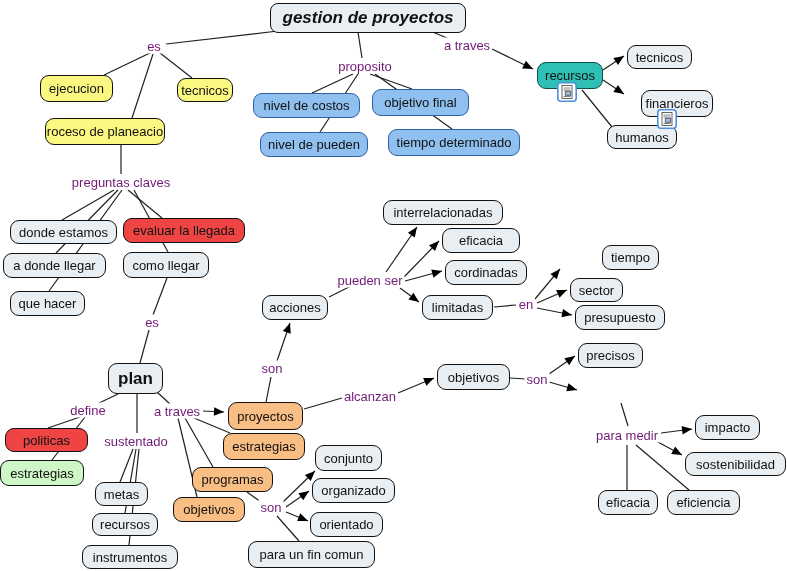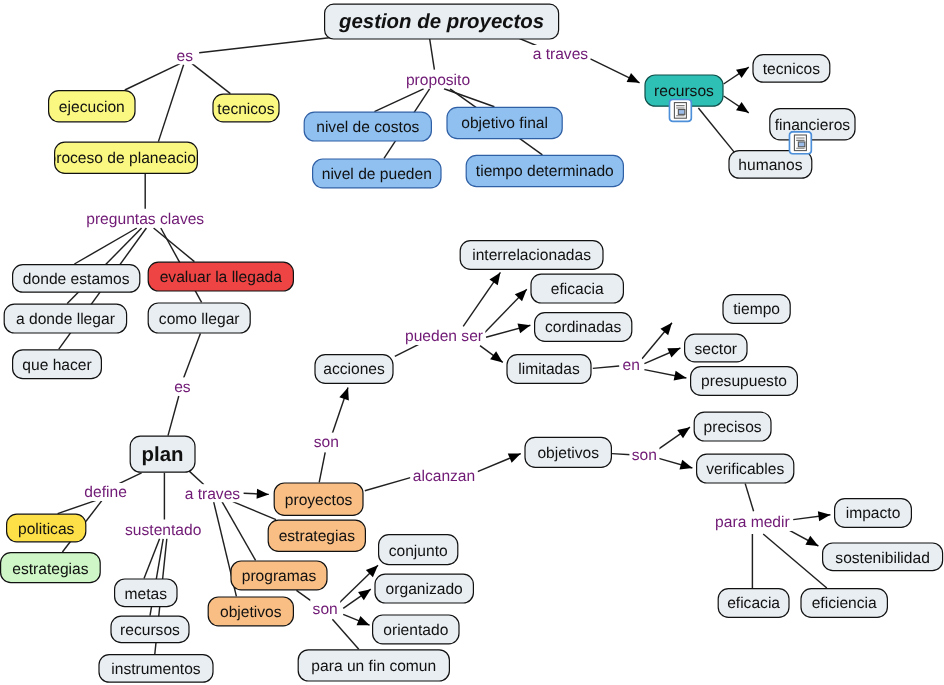--- a/index.html
+++ b/index.html
@@ -112,40 +112,39 @@
     <div class="node" style="left: 537px; top: 62px; width: 66px; height: 27px; background: rgb(47, 192, 181); border-color: rgb(14, 79, 74);">recursos</div>
     <div class="node" style="left: 627px; top: 45px; width: 65px; height: 24px; background: rgb(233, 238, 242); border-color: rgb(17, 17, 17);">tecnicos</div>
     <div class="node" style="left: 641px; top: 90px; width: 72px; height: 27px; background: rgb(233, 238, 242); border-color: rgb(17, 17, 17);">financieros</div>
     <div class="node" style="left: 607px; top: 125px; width: 70px; height: 24px; background: rgb(233, 238, 242); border-color: rgb(17, 17, 17);">humanos</div>
     <div class="node" style="left: 10px; top: 220px; width: 107px; height: 24px; background: rgb(233, 238, 242); border-color: rgb(17, 17, 17);">donde estamos</div>
     <div class="node" style="left: 123px; top: 218px; width: 122px; height: 25px; background: #ef4444; border-color: rgb(17, 17, 17); text-align: center;">evaluar la llegada</div>
     <div class="node" style="left: 3px; top: 253px; width: 103px; height: 25px; background: rgb(233, 238, 242); border-color: rgb(17, 17, 17);">a donde llegar</div>
     <div class="node" style="left: 123px; top: 252px; width: 86px; height: 26px; background: rgb(233, 238, 242); border-color: rgb(17, 17, 17);">como llegar</div>
     <div class="node" style="left: 10px; top: 291px; width: 75px; height: 25px; background: rgb(233, 238, 242); border-color: rgb(17, 17, 17);">que hacer</div>
     <div class="node plain-bold" style="left: 108px; top: 363px; width: 55px; height: 31px; background: rgb(233, 238, 242); border-color: rgb(17, 17, 17);">plan</div>
-    <div class="node" style="left: 5px; top: 428px; width: 67px; height: 24px; background: #fde047; border-color: rgb(17, 17, 17);">politicas</div>
+    <div class="node" style="left: 5px; top: 428px; width: 83px; height: 24px; background: #ef4444; border-color: rgb(17, 17, 17);">politicas</div>
     <div class="node" style="left: 0px; top: 460px; width: 84px; height: 26px; background: rgb(206, 246, 198); border-color: rgb(17, 17, 17);">estrategias</div>
     <div class="node" style="left: 95px; top: 482px; width: 53px; height: 24px; background: rgb(233, 238, 242); border-color: rgb(17, 17, 17);">metas</div>
     <div class="node" style="left: 92px; top: 513px; width: 66px; height: 23px; background: rgb(233, 238, 242); border-color: rgb(17, 17, 17);">recursos</div>
     <div class="node" style="left: 82px; top: 545px; width: 96px; height: 24px; background: rgb(233, 238, 242); border-color: rgb(17, 17, 17);">instrumentos</div>
     <div class="node" style="left: 228px; top: 402px; width: 75px; height: 28px; background: rgb(248, 190, 132); border-color: rgb(17, 17, 17); text-align: center;">proyectos</div>
     <div class="node" style="left: 223px; top: 433px; width: 82px; height: 27px; background: rgb(248, 190, 132); border-color: rgb(17, 17, 17);">estrategias</div>
     <div class="node" style="left: 192px; top: 467px; width: 81px; height: 25px; background: rgb(248, 190, 132); border-color: rgb(17, 17, 17);">programas</div>
     <div class="node" style="left: 173px; top: 497px; width: 72px; height: 25px; background: rgb(248, 190, 132); border-color: rgb(17, 17, 17);">objetivos</div>
     <div class="node" style="left: 262px; top: 295px; width: 66px; height: 25px; background: rgb(233, 238, 242); border-color: rgb(17, 17, 17);">acciones</div>
     <div class="node" style="left: 383px; top: 200px; width: 120px; height: 25px; background: rgb(233, 238, 242); border-color: rgb(17, 17, 17);">interrelacionadas</div>
     <div class="node" style="left: 442px; top: 228px; width: 78px; height: 25px; background: rgb(233, 238, 242); border-color: rgb(17, 17, 17);">eficacia</div>
     <div class="node" style="left: 445px; top: 260px; width: 82px; height: 25px; background: rgb(233, 238, 242); border-color: rgb(17, 17, 17);">cordinadas</div>
     <div class="node" style="left: 422px; top: 295px; width: 71px; height: 25px; background: rgb(233, 238, 242); border-color: rgb(17, 17, 17);">limitadas</div>
     <div class="node" style="left: 558px; top: 245px; width: 57px; height: 25px; background: rgb(233, 238, 242); border-color: rgb(17, 17, 17); margin-left: 44px;">tiempo</div>
     <div class="node" style="left: 570px; top: 278px; width: 53px; height: 24px; background: rgb(233, 238, 242); border-color: rgb(17, 17, 17);">sector</div>
     <div class="node" style="left: 575px; top: 305px; width: 90px; height: 25px; background: rgb(233, 238, 242); border-color: rgb(17, 17, 17);">presupuesto</div>
     <div class="node" style="left: 437px; top: 364px; width: 73px; height: 26px; background: rgb(233, 238, 242); border-color: rgb(17, 17, 17);">objetivos</div>
     <div class="node" style="left: 578px; top: 343px; width: 65px; height: 25px; background: rgb(233, 238, 242); border-color: rgb(17, 17, 17);">precisos</div>
-    <div class="node" style="left: 580px; top: 378px; width: 82px; height: 25px; background: rgb(233, 238, 242); border-color: rgb(17, 17, 17);">verificables</div>
     <div class="node" style="left: 315px; top: 445px; width: 67px; height: 26px; background: rgb(233, 238, 242); border-color: rgb(17, 17, 17);">conjunto</div>
     <div class="node" style="left: 312px; top: 478px; width: 83px; height: 25px; background: rgb(233, 238, 242); border-color: rgb(17, 17, 17);">organizado</div>
     <div class="node" style="left: 310px; top: 512px; width: 73px; height: 25px; background: rgb(233, 238, 242); border-color: rgb(17, 17, 17);">orientado</div>
     <div class="node" style="left: 248px; top: 541px; width: 127px; height: 27px; background: rgb(233, 238, 242); border-color: rgb(17, 17, 17);">para un fin comun</div>
     <div class="node" style="left: 695px; top: 415px; width: 65px; height: 25px; background: rgb(233, 238, 242); border-color: rgb(17, 17, 17);">impacto</div>
     <div class="node" style="left: 685px; top: 452px; width: 101px; height: 24px; background: rgb(233, 238, 242); border-color: rgb(17, 17, 17);">sostenibilidad</div>
     <div class="node" style="left: 598px; top: 490px; width: 60px; height: 25px; background: rgb(233, 238, 242); border-color: rgb(17, 17, 17);">eficacia</div>
     <div class="node" style="left: 667px; top: 490px; width: 73px; height: 25px; background: rgb(233, 238, 242); border-color: rgb(17, 17, 17);">eficiencia</div>
     <div class="link-label" style="left: 154px; top: 46px;">es</div>
     <div class="link-label" style="left: 365px; top: 66px;">proposito</div>

